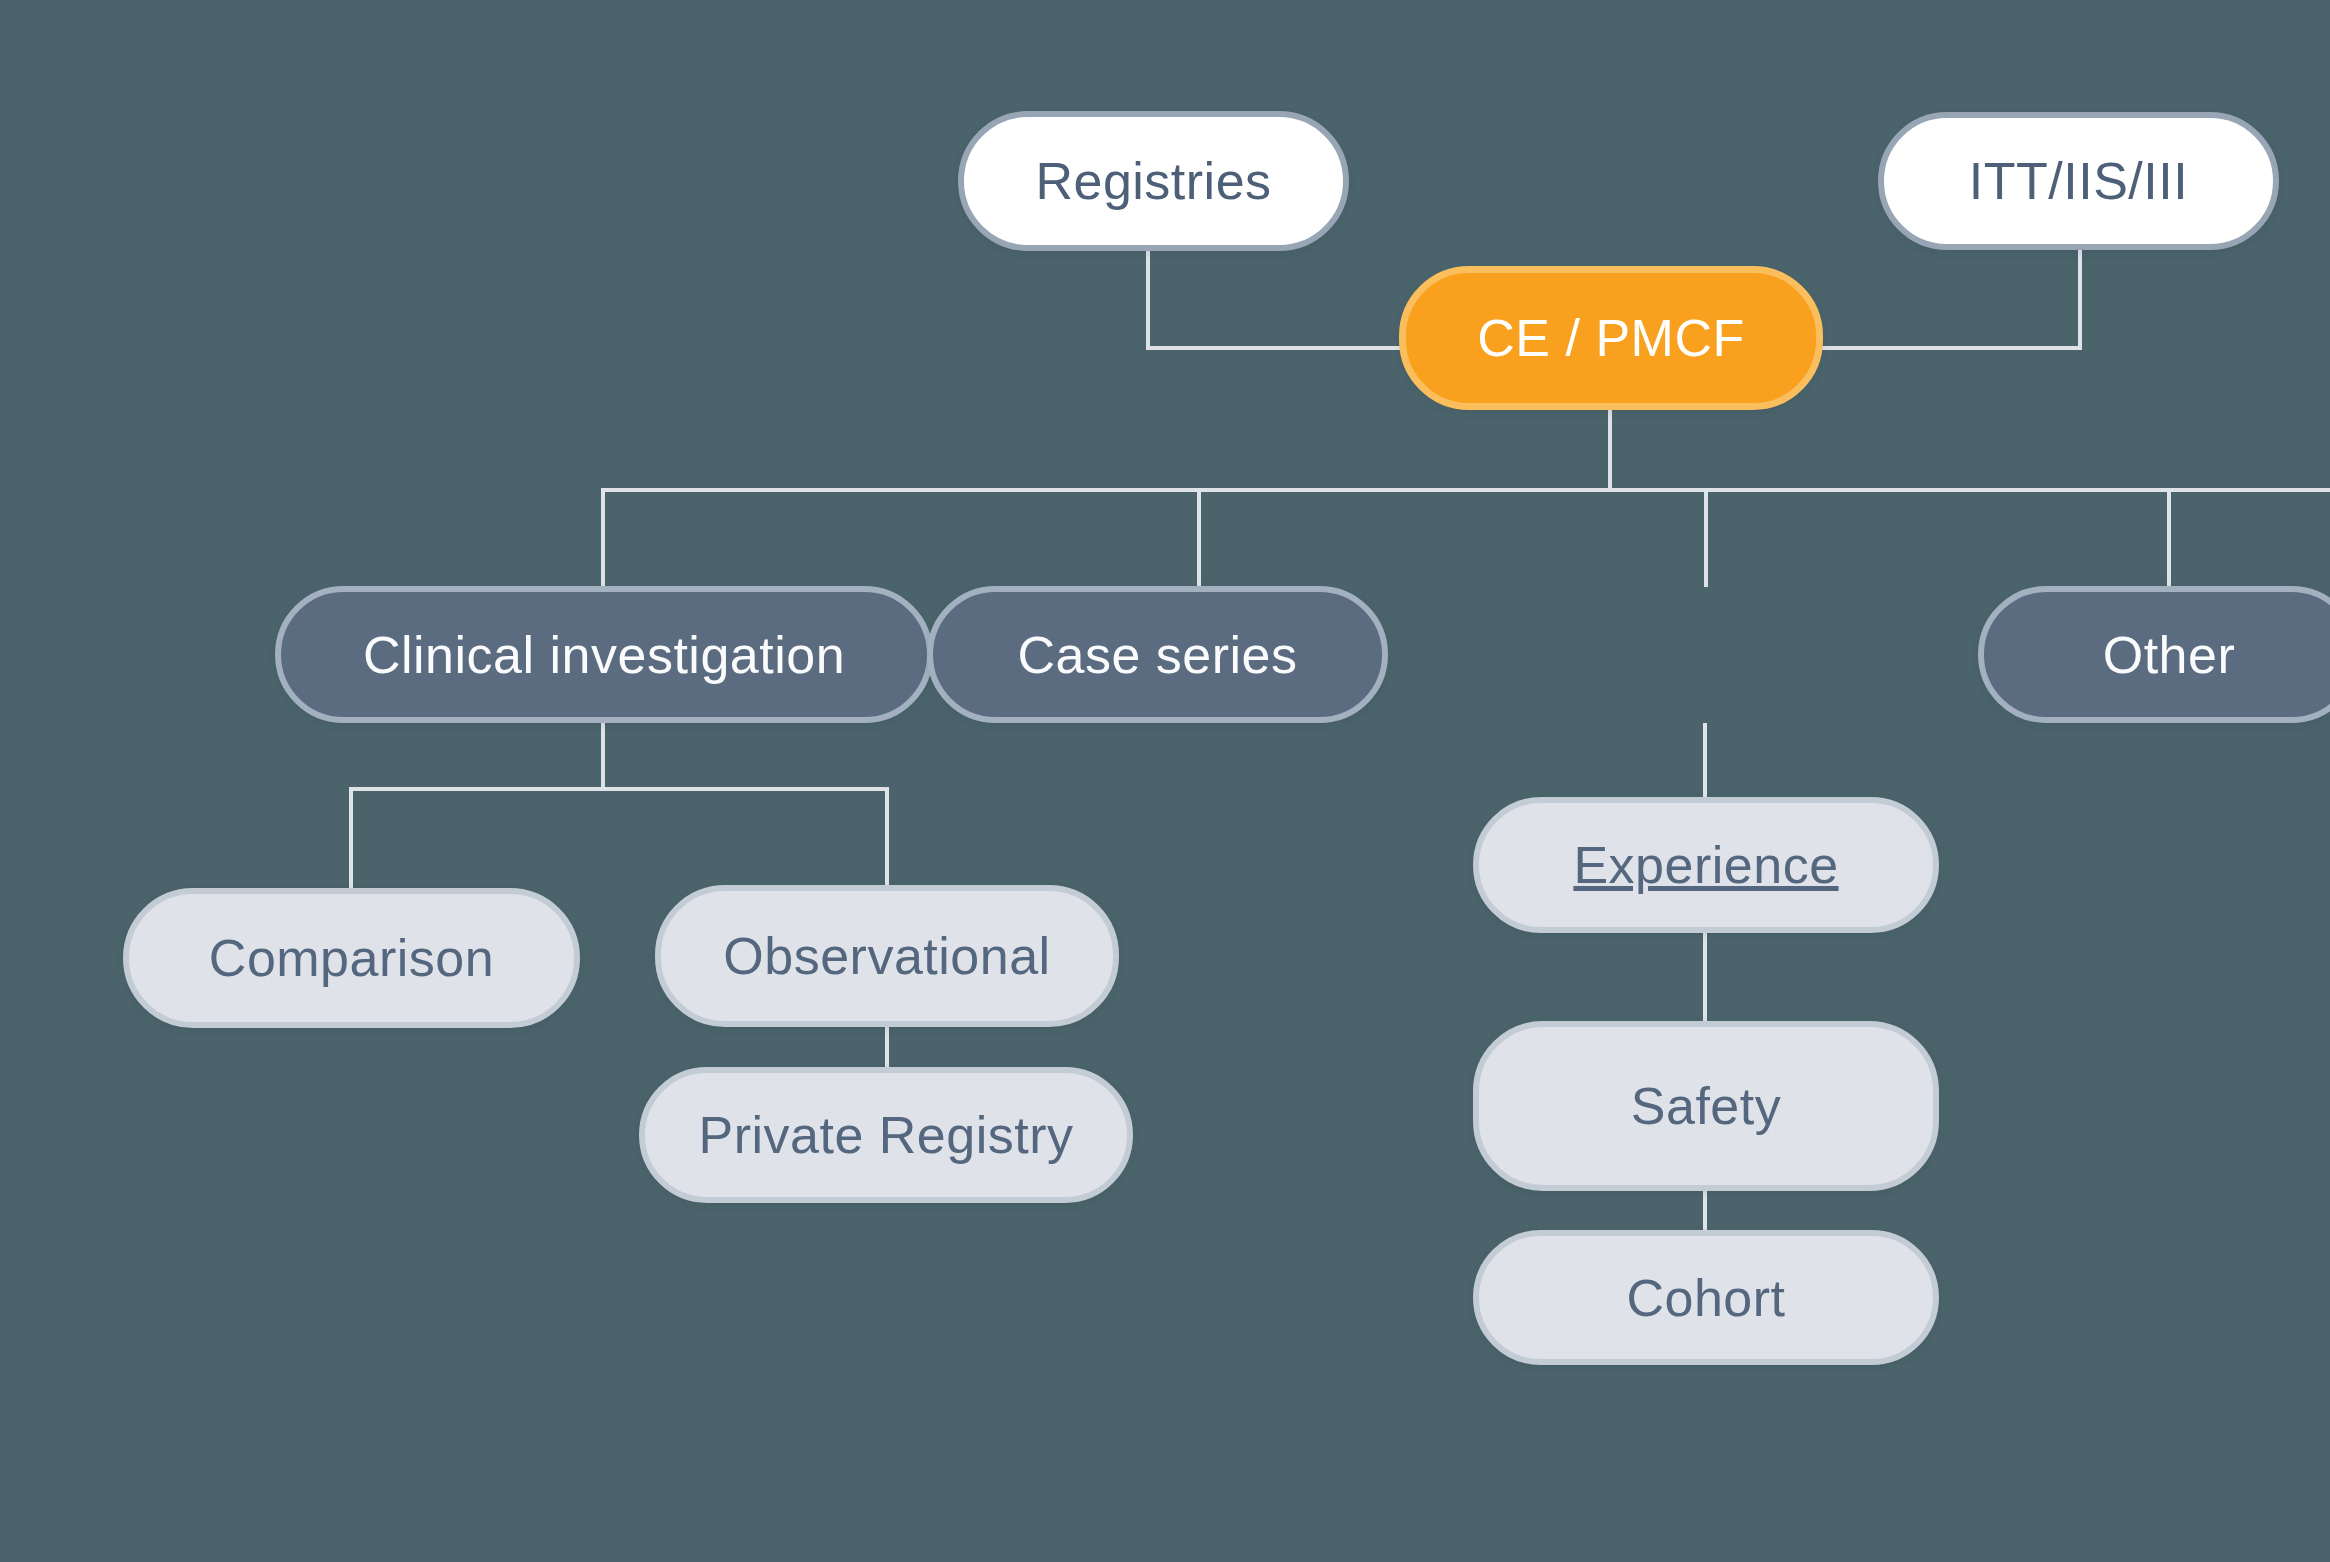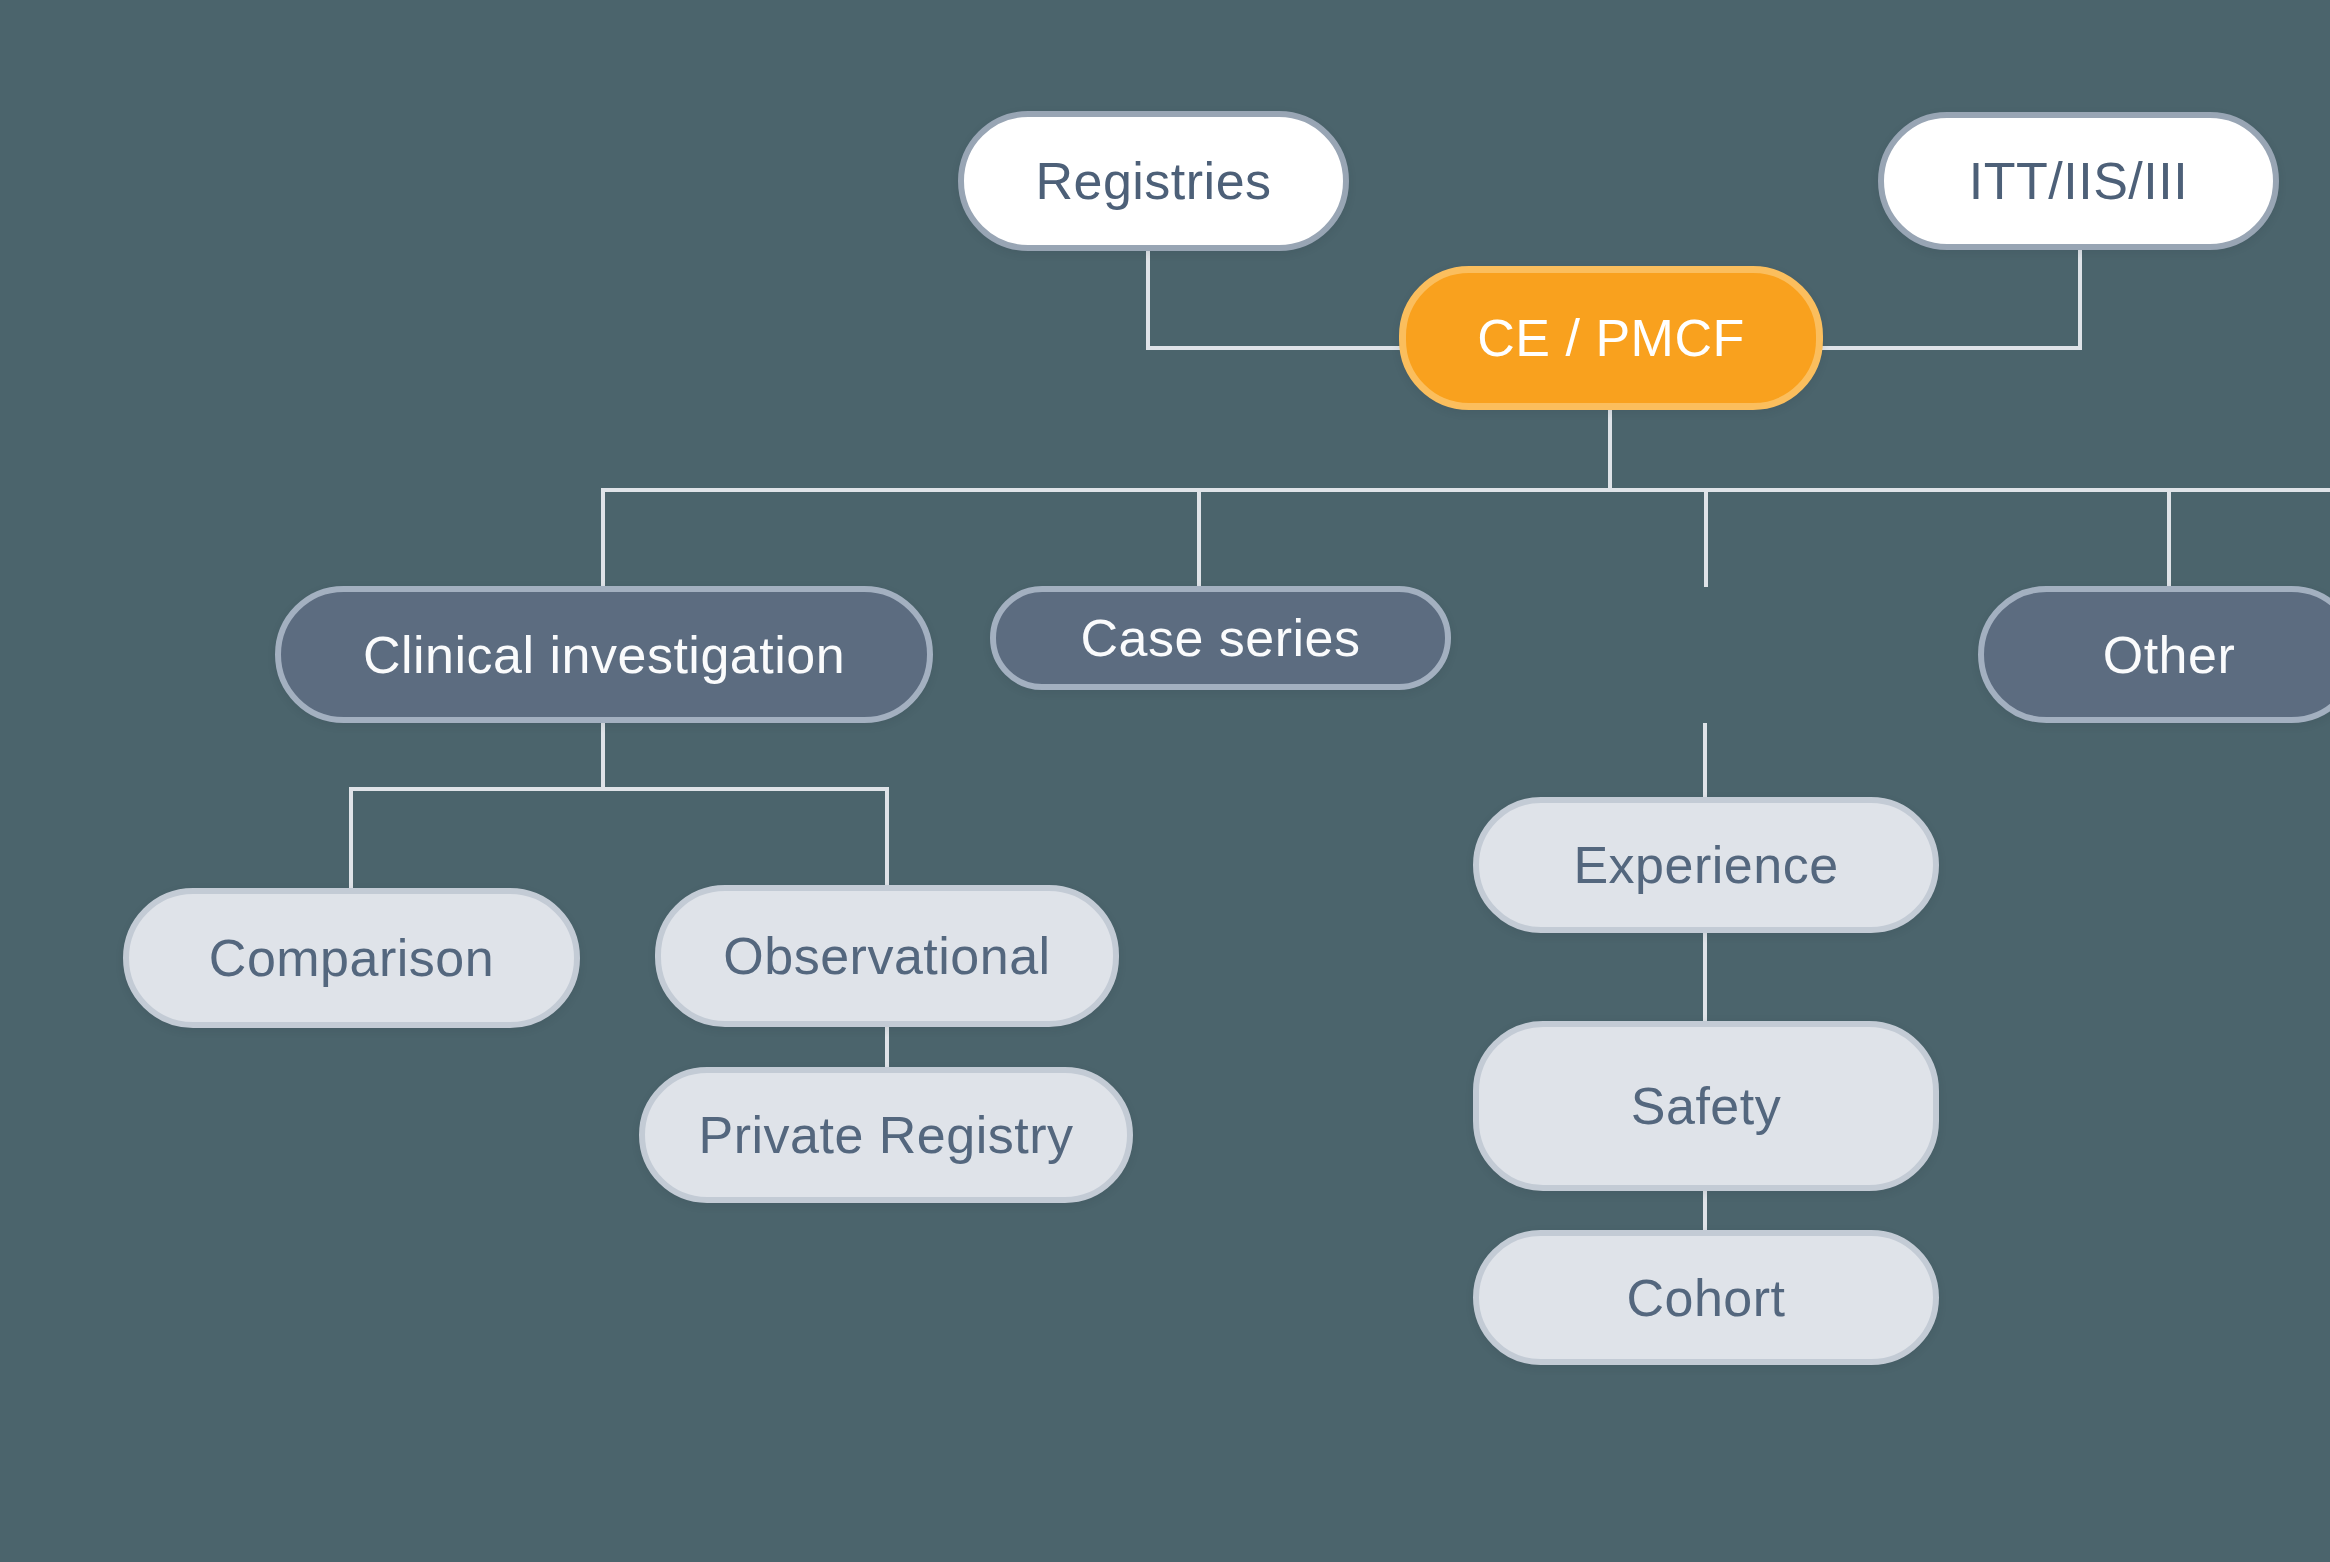--- a/index.html
+++ b/index.html
@@ -67,27 +67,27 @@
     background: var(--node-light-fill);
     border: 6.5px solid var(--node-light-border);
     color: var(--node-light-text);
   }
 
   
   .n-registries    { left:958px; top:111px;  width:391px;  height:140px; }
   .n-itt           { left:1878px; top:112px;  width:401px;  height:138px; }
   .n-ce            { left:1399px; top:266px;  width:424px;  height:144px; }
   .n-clinical      { left:275px;  top:586px; width:658px; height:137px; }
-  .n-case          { left:990px; top:586px; width:461px;  height:104px; }
+  .n-case          { left:927px; top:586px; width:461px;  height:137px; }
   .n-surveys       { left:1473px; top:586px; width:466px; height:137px; }
   .n-other         { left:1978px; top:586px; width:382px;  height:137px; }
   .n-comparison    { left:123px;  top:888px; width:457px;  height:140px; }
   .n-observational { left:655px; top:885px; width:464px;  height:142px; }
   .n-private       { left:639px; top:1067px; width:494px; height:136px; }
-  .n-experience    { left:1473px; top:797px; width:466px; height:136px; }
+  .n-experience    { left:1473px; top:797px; width:466px; height:136px;text-decoration:underline; }
   .n-safety        { left:1473px; top:1021px; width:466px; height:170px; }
   .n-cohort        { left:1473px; top:1230px; width:466px; height:135px; }
 
   
   .e-reg-v     { left:1146px; top:249px;  width:3.7px;    height:99px; }
   .e-reg-h     { left:1146px; top:346px;  width:257px;  height:3.7px;   }
   .e-itt-v     { left:2078px; top:249px;  width:3.7px;    height:99px; }
   .e-itt-h     { left:1821px; top:346px;  width:261px;  height:3.7px;   }
   .e-ce-v      { left:1608px; top:408px;  width:3.7px;    height:83px; }
   .e-bus       { left:601px; top:488px; width:2022px; height:3.7px;   }

